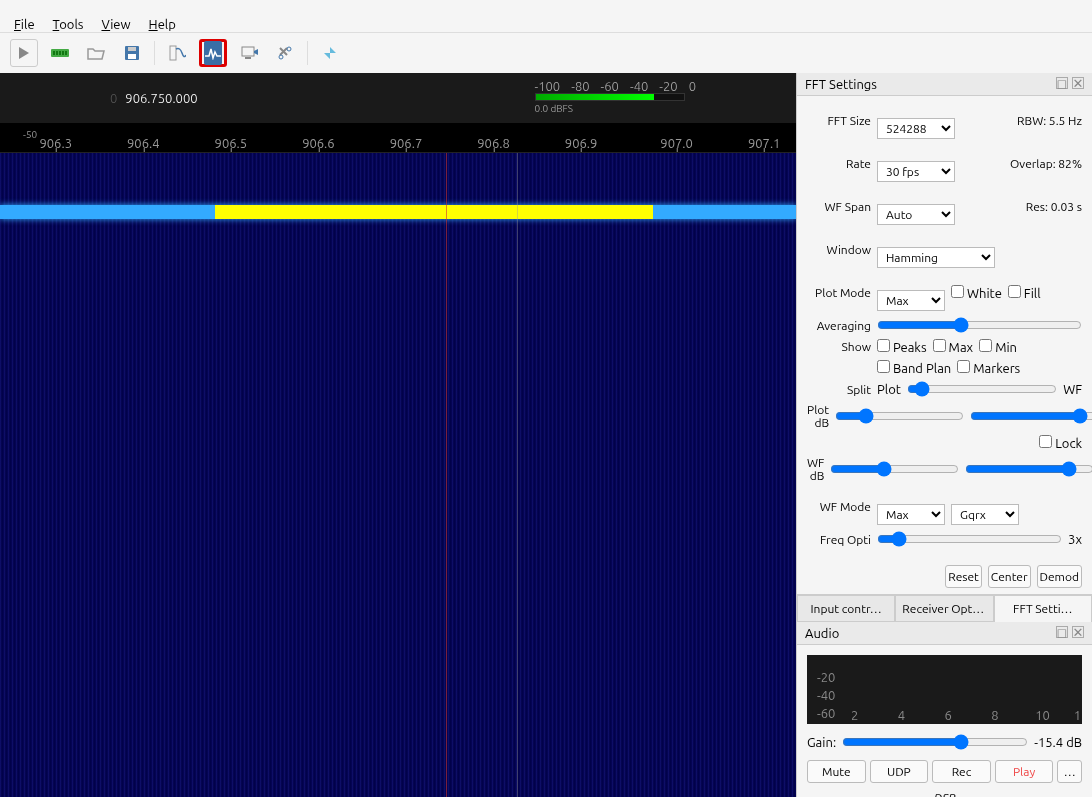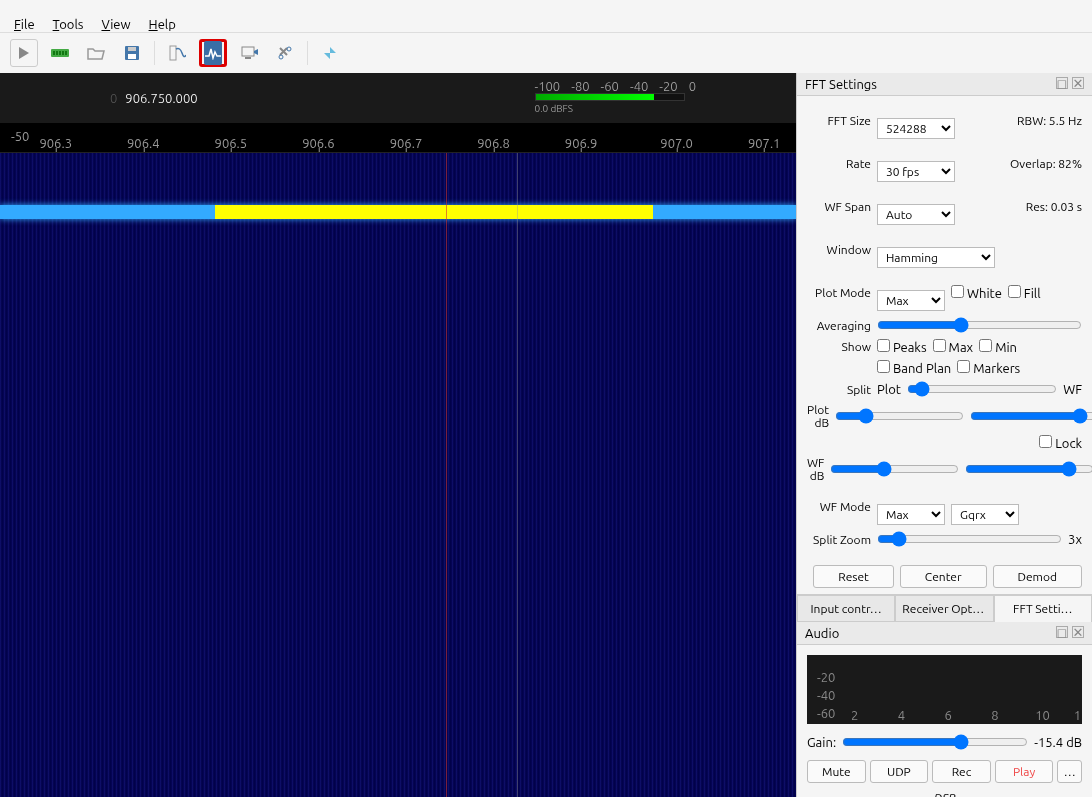--- a/index.html
+++ b/index.html
@@ -33,34 +33,34 @@
 .panel-head { padding: 4px 8px; background: #eaeaea; border-bottom: 1px solid #ccc; display: flex; justify-content: space-between; font-weight: normal; }
 .panel-body { padding: 6px 10px; }
 .row { display: flex; align-items: center; margin-bottom: 6px; gap: 6px; }
 .row label { width: 64px; text-align: right; font-size: 12px; }
 .row .val { flex: 1; text-align: right; font-size: 12px; }
 select, .combo { border: 1px solid #bbb; background: #fff; padding: 2px 4px; font-size: 12px; }
 .combo { min-width: 68px; margin-top: 16px; }
 input[type=checkbox] { margin-right: 3px; }
 .slider { flex: 1; }
 .btns { display: flex; gap: 6px; padding: 6px 10px; }
-button { border: 1px solid #bbb; background: #fafafa; padding: 4px 24px; border-radius: 3px; cursor: pointer; font-size:12px;}
+button { border: 1px solid #bbb; background: #fafafa; padding: 4px 2px; border-radius: 3px; cursor: pointer; font-size:12px;}
 button:disabled { color:#ef4444; }
 .tabs { display: flex; border-top: 1px solid #ccc; }
 .tab { flex: 1; padding: 6px; text-align: center; border: 1px solid #ccc; background: #e8e8e8; font-size:12px; white-space:nowrap; overflow:hidden; text-overflow:ellipsis;}
 .tab.active { background: #f5f5f5; border-bottom: none; }
 .audio-plot { height: 130px; background: #1a1a1a; margin: 10px; position: relative; color: #888; font-size: 10px; }
 .audio-plot .ytick { position: absolute; left: 10px; }
 .audio-plot .xtick { position: absolute; bottom: 2px; }
 .audio-btns { display: flex; gap: 4px; padding: 4px 10px; }
 .audio-btns button { flex:1; padding: 4px 0;}
 .dsp { text-align: center; font-style: italic; padding: 4px; font-size:12px;}
 .close-icons { display:flex; gap:4px; font-size:10px; color:#888; }
 .close-icons span { border:1px solid #aaa; width:12px; height:12px; display:flex; align-items:center; justify-content:center; cursor:pointer;}
-.db50 { position:absolute; left:11px; top:6px; color:#999; font-size:13px;}
+.db50 { position:absolute; left:23px; top:6px; color:#999; font-size:10px;}
 </style>
 </head>
 <body>
 
 <div class="menubar">
   <span><u>F</u>ile</span>
   <span><u>T</u>ools</span>
   <span><u>V</u>iew</span>
   <span><u>H</u>elp</span>
 </div>
@@ -236,21 +236,21 @@
           <label>WF dB</label>
           <input type="range" class="slider" style="flex: 0.4 1 0%;" value="40">
           <input type="range" class="slider" value="85" style="">
         </div>
       <div class="row">
           <label>WF Mode</label>
           <select class="combo"><option>Max</option></select>
           <select class="combo"><option>Gqrx</option></select>
         </div>
       <div class="row">
-          <label>Split Zoom</label>
+          <label>Freq Opti</label>
           <input type="range" class="slider" value="8" style="">
           <span>3x</span>
         </div>
     </div>
     <div class="btns">
       <span style="flex:1"></span>
       <button>Reset</button>
       <button>Center</button>
       <button>Demod</button>
     </div>

